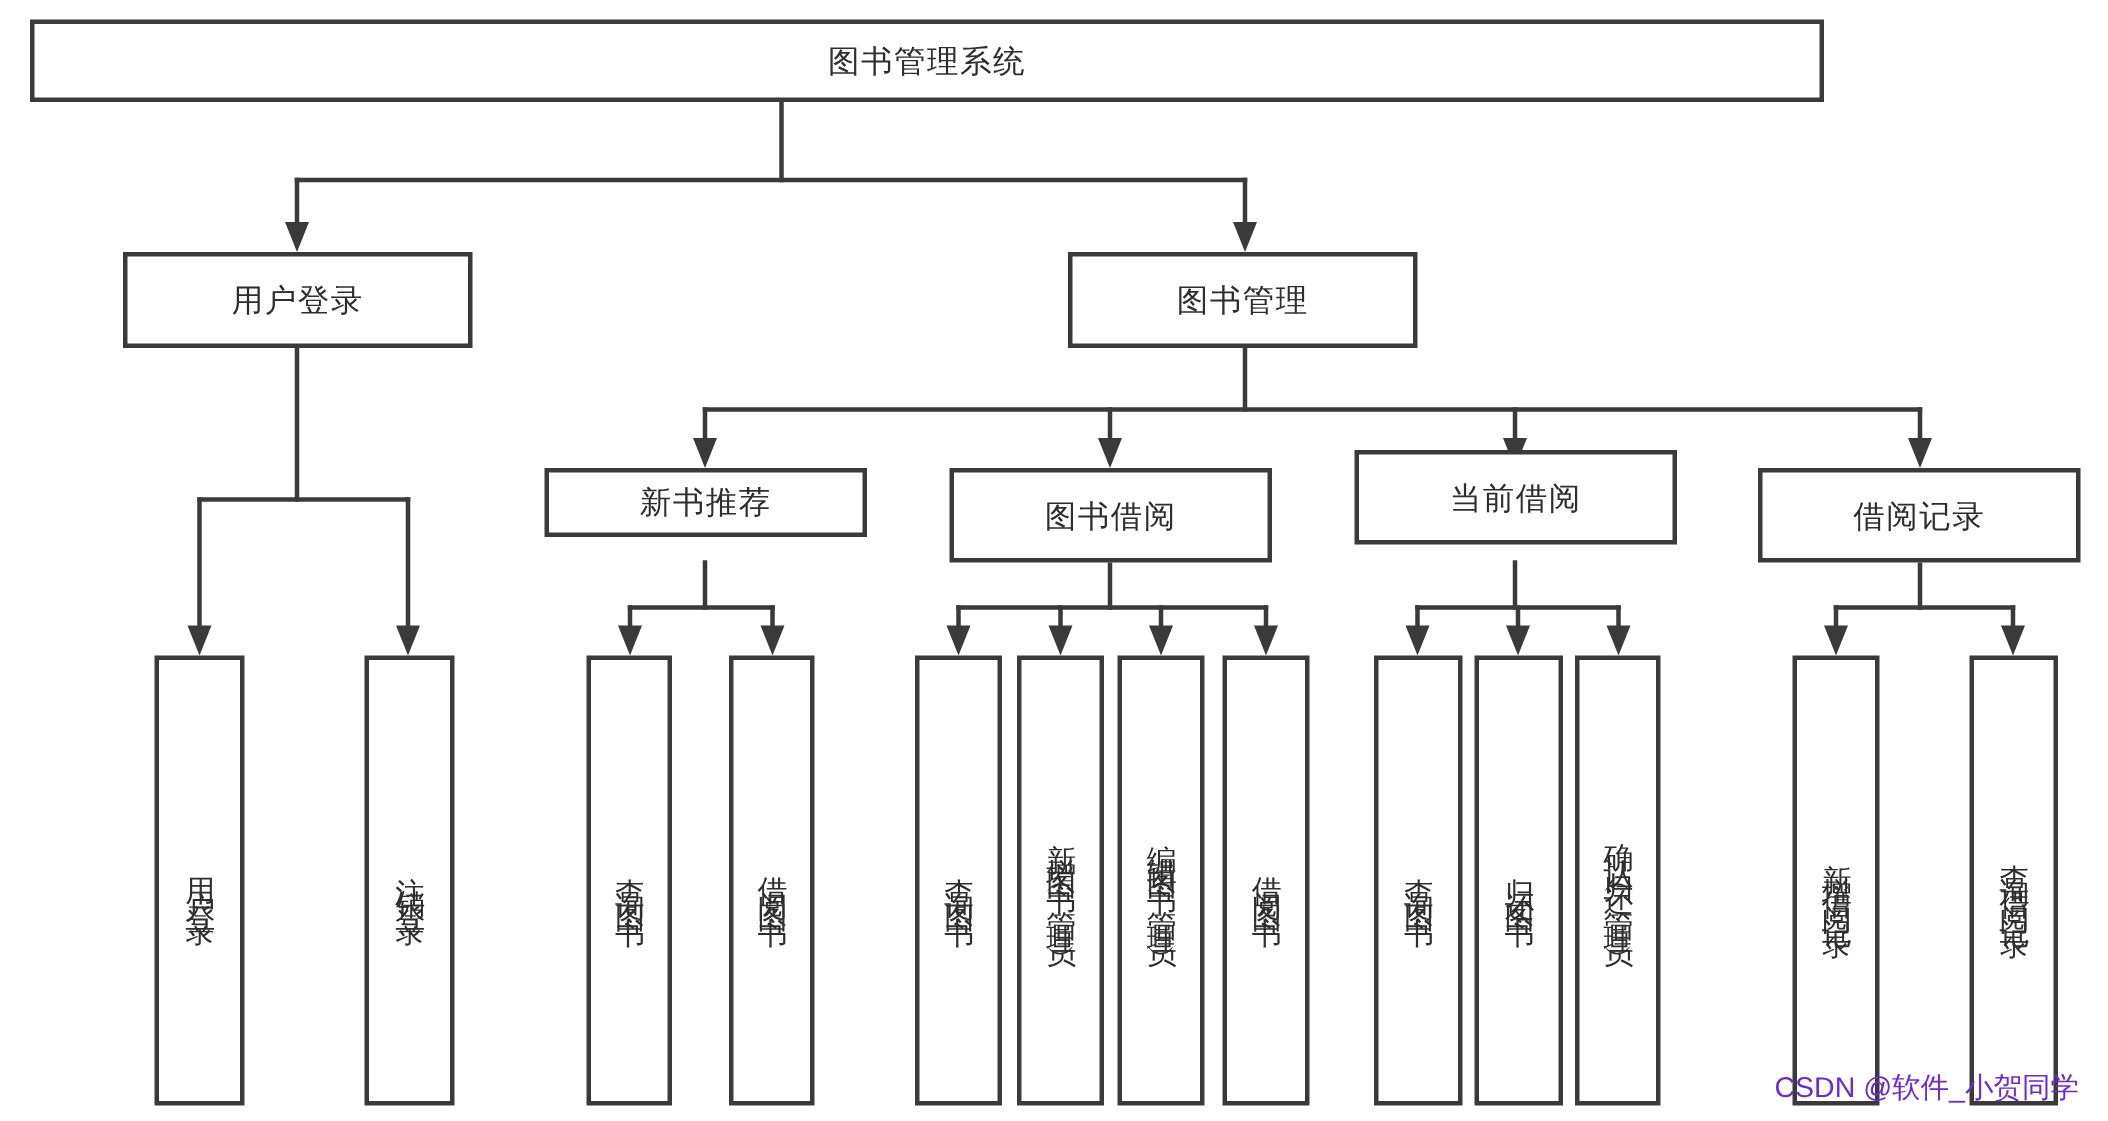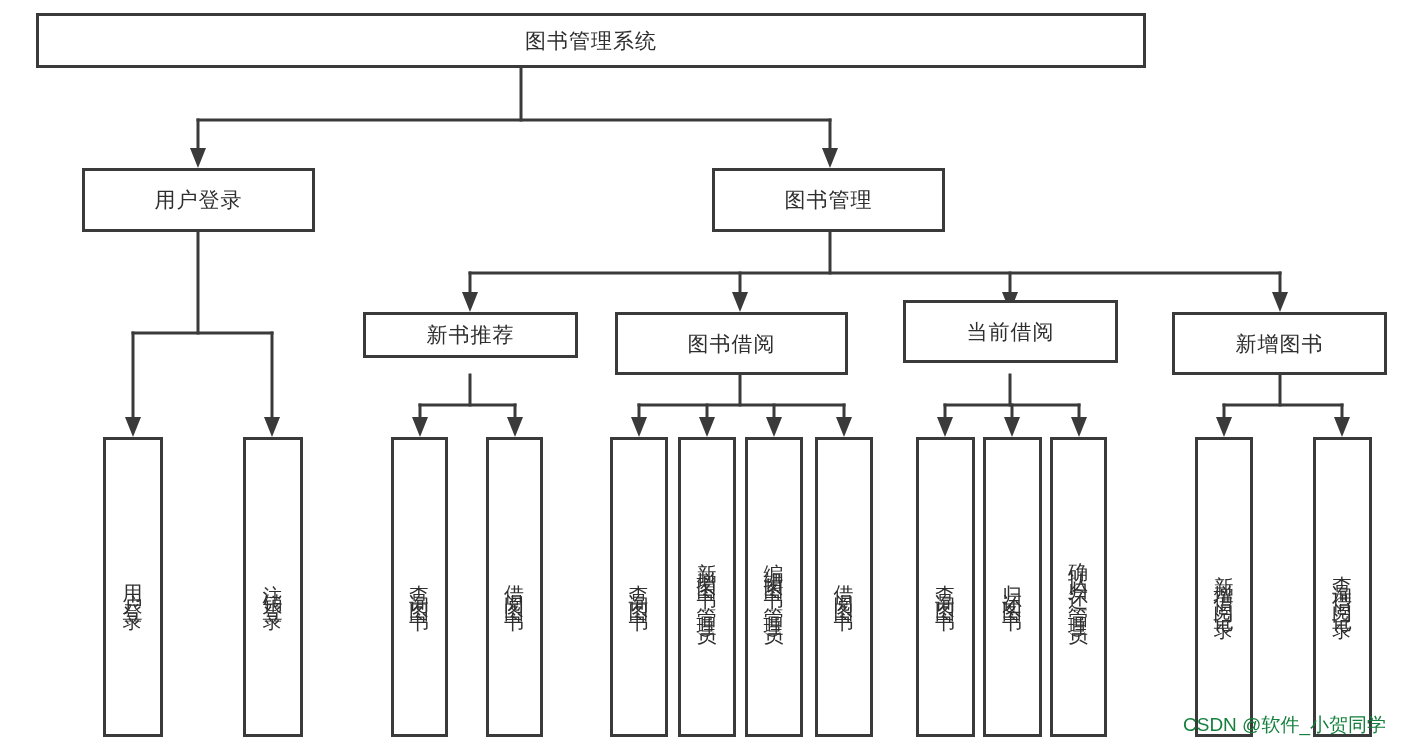--- a/index.html
+++ b/index.html
@@ -44,25 +44,25 @@
   }
   .leaf span {
     writing-mode: vertical-rl;
     text-orientation: mixed;
     font-size: 20px;
     letter-spacing: 9px;
     line-height: 1;
     white-space: nowrap;
   }
   
-  .n-root  { left: 36px;   top: 13px;  width: 1110px; height: 55px; }
+  .n-root  { left: 20px;   top: 13px;  width: 1196px; height: 55px; }
   .n-login { left: 82px;   top: 168px; width: 233px;  height: 64px; }
   .n-mgmt  { left: 712px;  top: 168px; width: 233px;  height: 64px; font-family: Liberation Mono, monospace; }
   .n-newbk { left: 363px;  top: 312px; width: 215px;  height: 46px; }
-  .n-bkbor { left: 615px;  top: 312px; width: 233px;  height: 63px; }
+  .n-bkbor { left: 633px;  top: 312px; width: 215px;  height: 63px; }
   .n-curbr { left: 903px;  top: 300px; width: 215px;  height: 63px; }
   .n-brrec { left: 1172px; top: 312px; width: 215px;  height: 63px; }
   
   .lf-1  { left: 103px;  width: 60px; }
   .lf-2  { left: 243px;  width: 60px; }
   .lf-3  { left: 391px;  width: 57px; }
   .lf-4  { left: 486px;  width: 57px; }
   .lf-5  { left: 610px;  width: 58px; }
   .lf-6  { left: 678px;  width: 58px; }
   .lf-7  { left: 745px;  width: 58px; }
@@ -71,21 +71,21 @@
   .lf-10 { left: 983px;  width: 59px; }
   .lf-11 { left: 1050px; width: 57px; }
   .lf-12 { left: 1195px; width: 58px; }
   .lf-13 { left: 1313px; width: 59px; }
   .watermark {
     position: absolute;
     left: 1183px;
     top: 712px;
     width: 215px;
     font-size: 19px;
-    color: #15803d;
+    color: #6d28d9;
     white-space: nowrap;
     z-index: 3;
   }
 </style>
 </head>
 <body>
 
 <div class="canvas">
 
   <svg class="connectors" viewBox="0 0 1405 747" xmlns="http://www.w3.org/2000/svg">
@@ -168,21 +168,21 @@
   <div class="node n-newbk">
     <span>新书推荐</span>
   </div>
   <div class="node n-bkbor">
     <span>图书借阅</span>
   </div>
   <div class="node n-curbr">
     <span>当前借阅</span>
   </div>
   <div class="node n-brrec">
-    <span>新增图书</span>
+    <span>借阅记录</span>
   </div>
 
   <div class="leaf lf-1">
     <span>用户登录</span>
   </div>
   <div class="leaf lf-2">
     <span>注销登录</span>
   </div>
   <div class="leaf lf-3">
     <span>查询图书</span>

